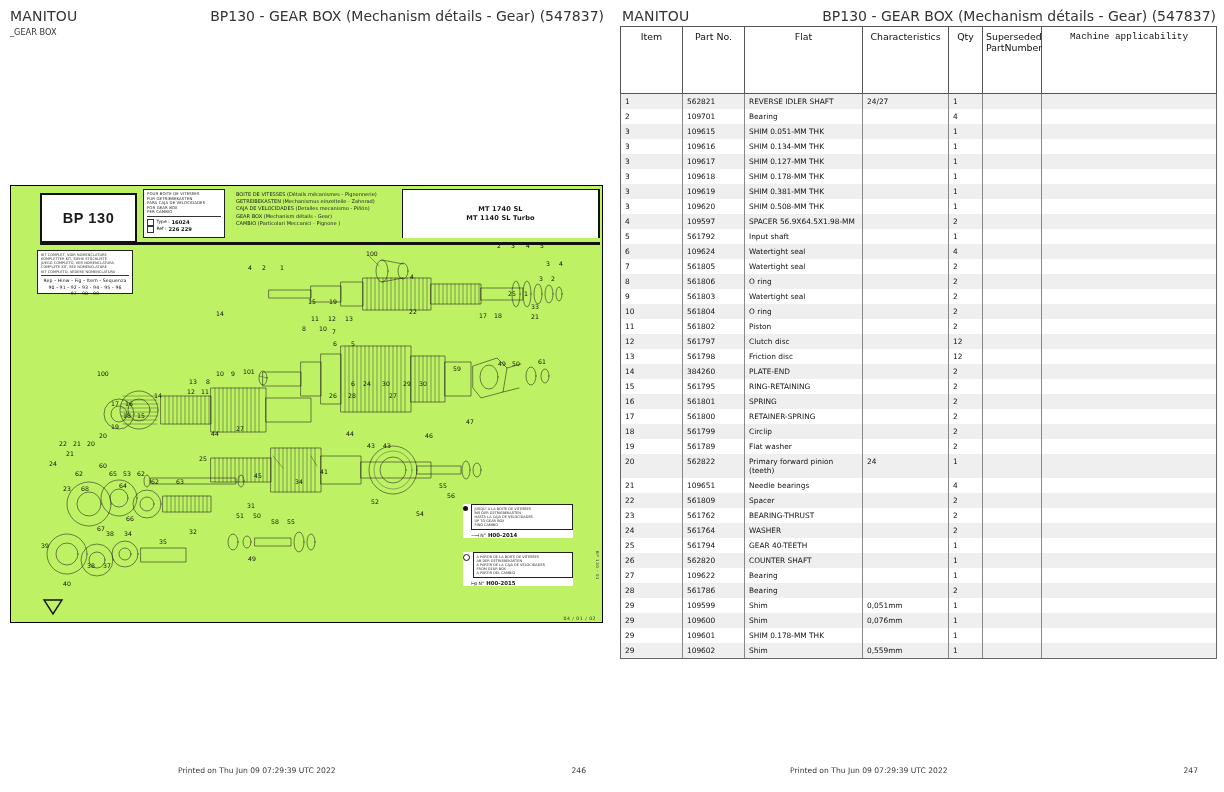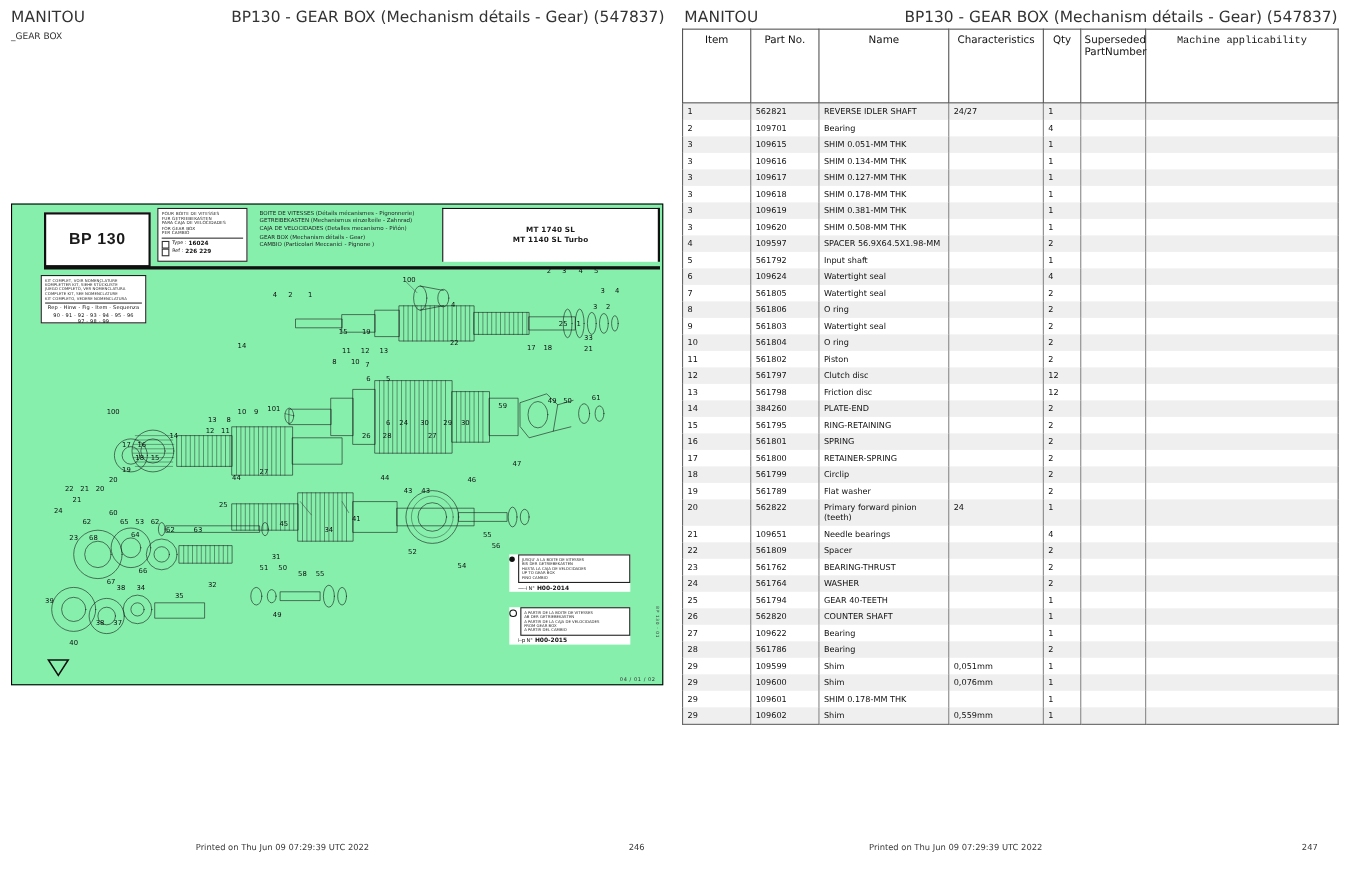--- a/index.html
+++ b/index.html
@@ -82,21 +82,21 @@
   }
 
   
   .plate {
     position: absolute;
     left: 10px;
     top: 185px;
     width: 593px;
     height: 438px;
     border: 1.1px solid #000;
-    background: #86efac;
+    background: #bef264;
     box-sizing: border-box;
   }
   .plate-inner {
     position: absolute;
     left: 0; top: 0; right: 0; bottom: 0;
   }
 
   
   .tb {
     position: absolute;
@@ -744,21 +744,21 @@
             <col class="c-name">
           <col class="c-char">
             <col class="c-qty">
             <col class="c-sup">
             <col class="c-mach">
         </colgroup>
         <thead>
           <tr>
             <th>Item</th>
             <th>Part No.</th>
-            <th>Name</th>
+            <th>Flat</th>
             <th>Characteristics</th>
             <th>Qty</th>
             <th>Superseded PartNumber</th>
             <th>Machine applicability</th>
           </tr>
         </thead>
         <tbody id="parts-body">
             <tr class="alt">
               <td>1</td>
               <td>562821</td>

